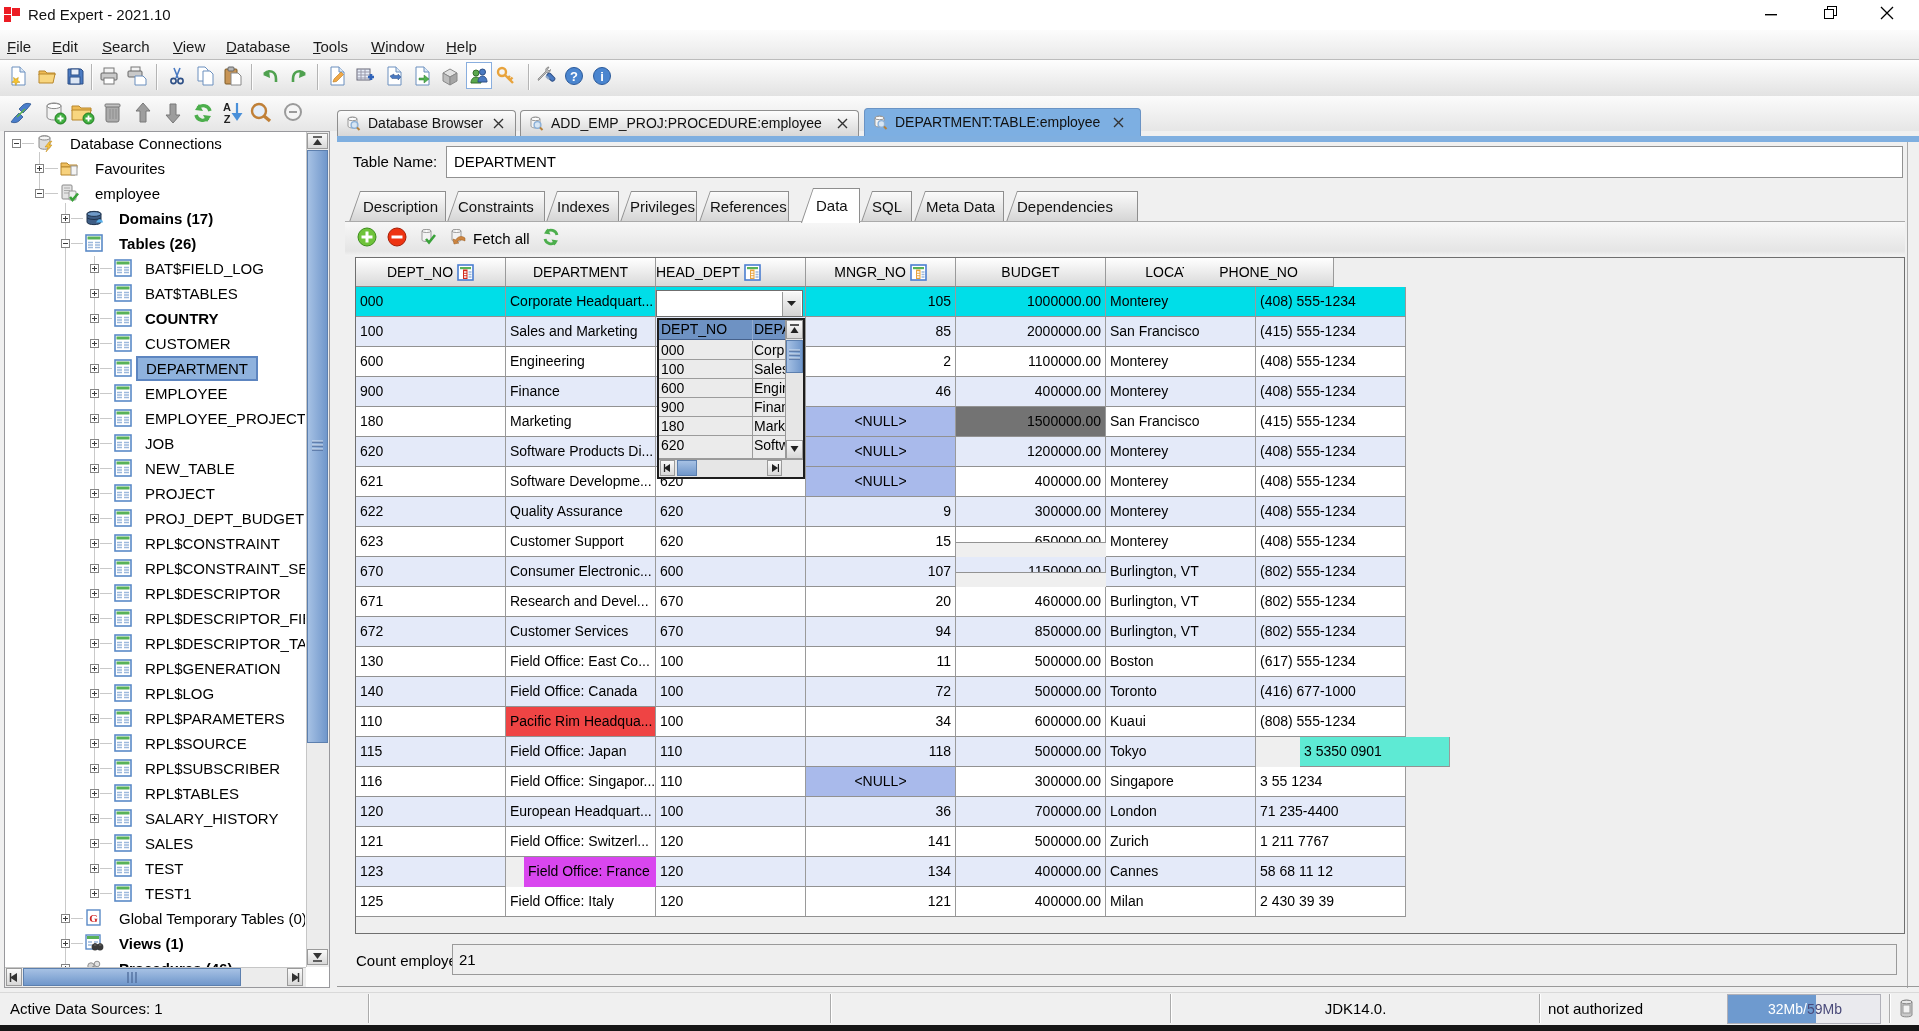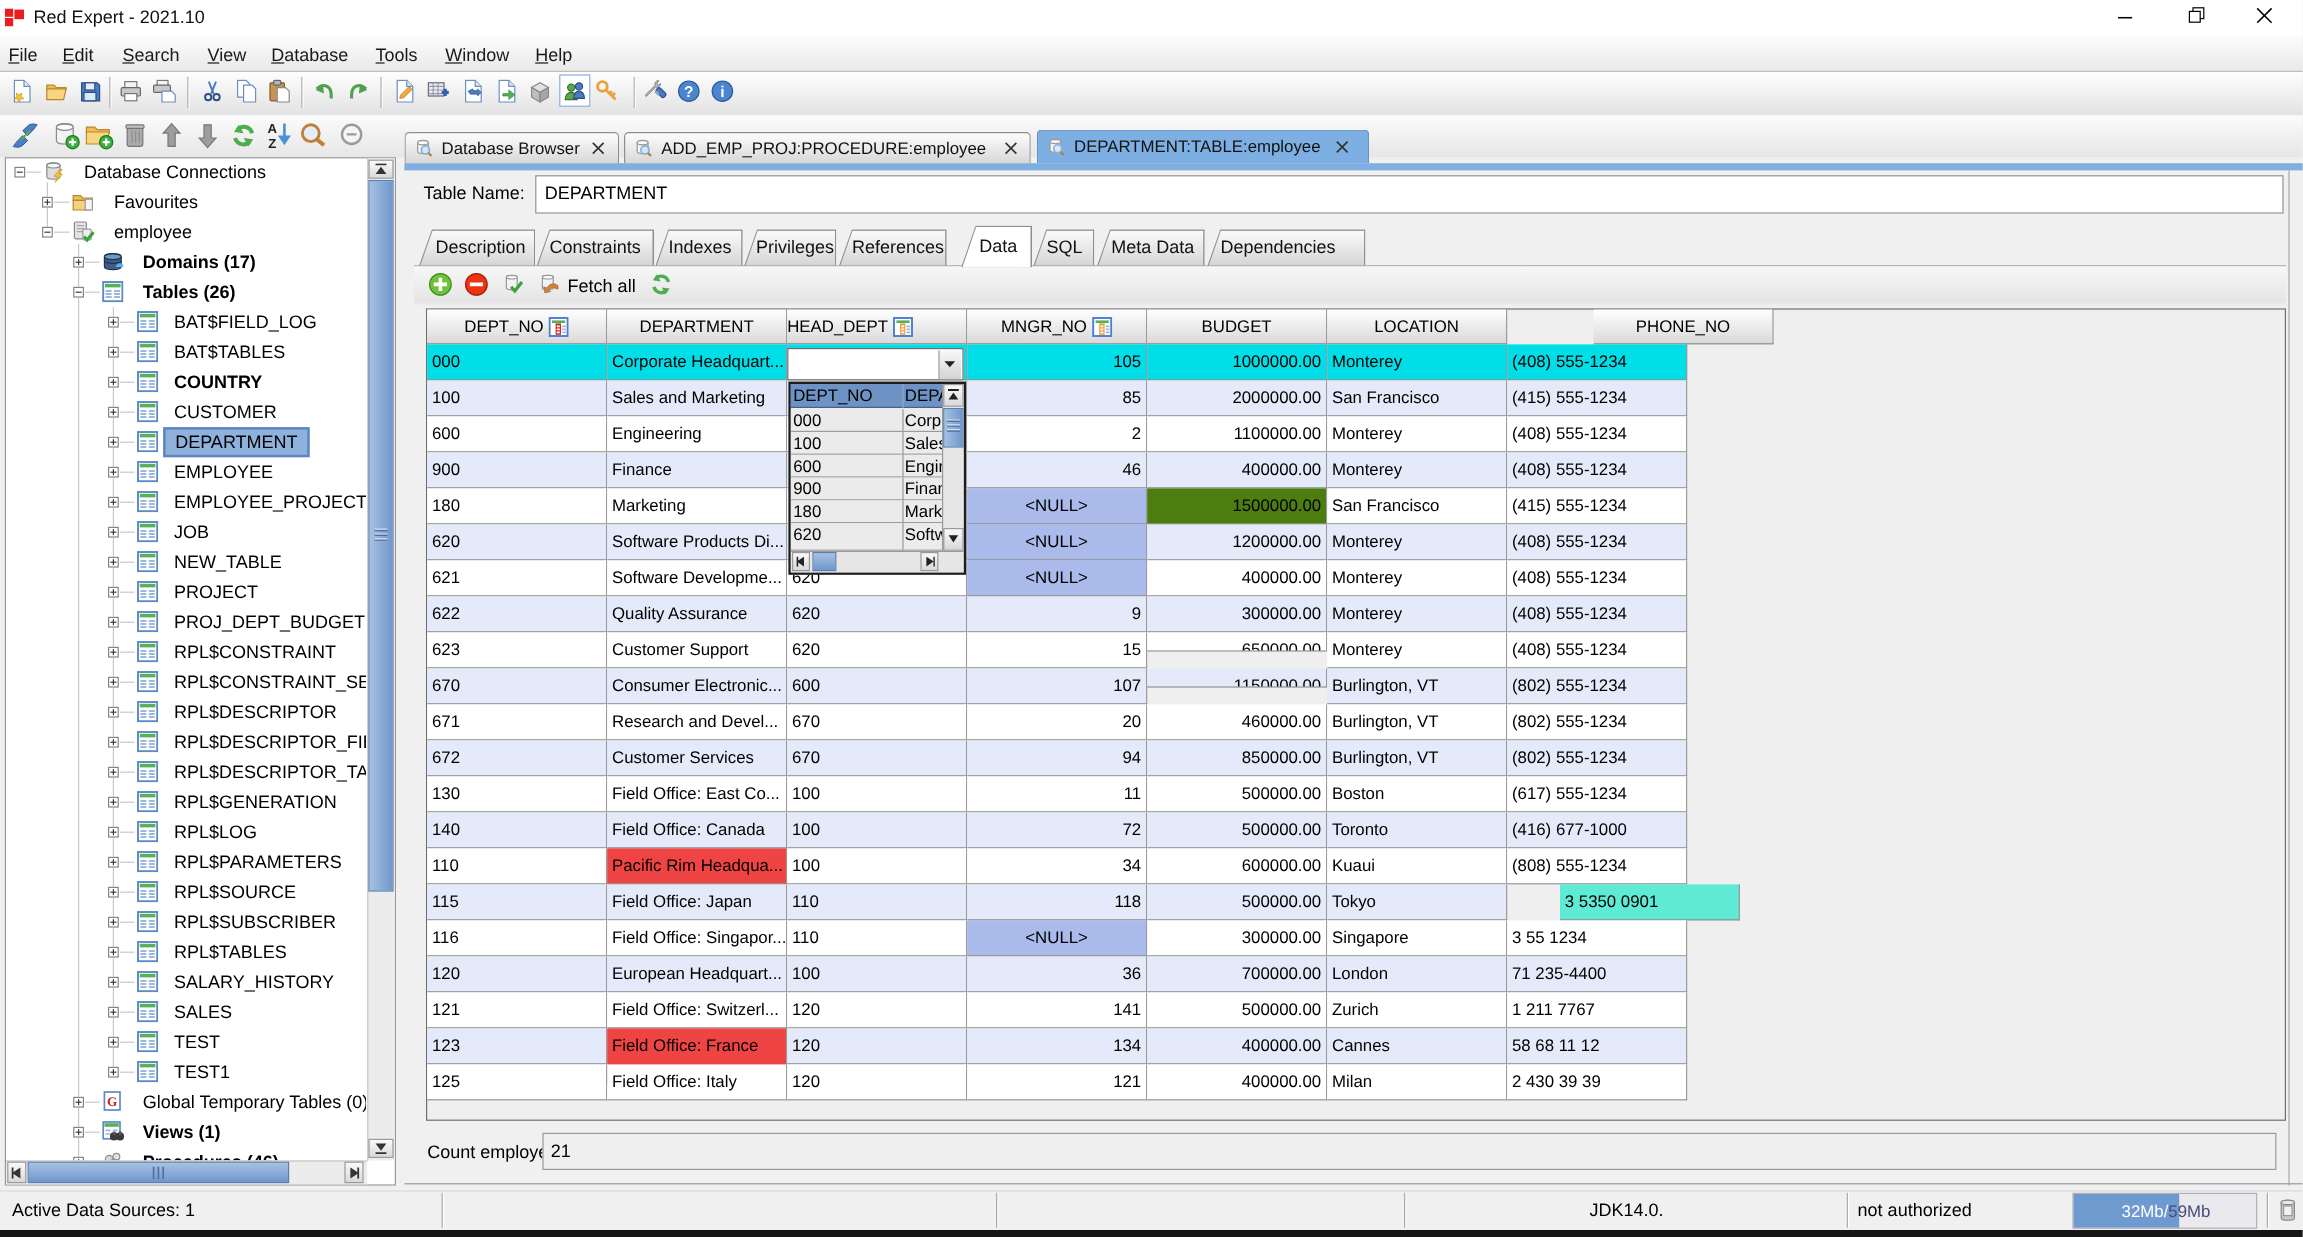--- a/index.html
+++ b/index.html
@@ -802,21 +802,21 @@
         <path d="M11.5 8h3M11.5 10.5h3M11.5 13h3" stroke="#9cb8dc" stroke-width="1.3"></path>
       </svg>
     </span>
   </div>
 <div class="hc a" style="left:956px;top:258px;width:150px;display:flex;align-items:center;justify-content:center">
     <span>BUDGET</span>
   </div>
 <div class="hc a" style="left:1106px;top:258px;width:150px;display:flex;align-items:center;justify-content:center">
     <span>LOCATION</span>
   </div>
-<div class="hc a" style="left:1328px;top:258px;width:150px;display:flex;align-items:flex-end;justify-content:center">
+<div class="hc a" style="left:1184px;top:258px;width:150px;display:flex;align-items:flex-end;justify-content:center">
     <span>PHONE_NO</span>
   </div>
 <div class="cell a" style="left:356px;top:287px;width:150px;height:30px;background:#00dee8">000</div>
 <div class="cell a" style="left:506px;top:287px;width:150px;height:30px;background:#00dee8">Corporate Headquart...</div>
 <div class="cell a" style="left:656px;top:287px;width:150px;height:30px;background:#00dee8"></div>
 <div class="cell num a" style="left:806px;top:287px;width:150px;height:30px;background:#00dee8">105</div>
 <div class="cell num a" style="left:956px;top:287px;width:150px;height:30px;background:#00dee8">1000000.00</div>
 <div class="cell a" style="left:1106px;top:287px;width:150px;height:30px;background:#00dee8">Monterey</div>
 <div class="cell a" style="left:1256px;top:287px;width:150px;height:30px;background:#00dee8">(408) 555-1234</div>
 <div class="cell a" style="left:356px;top:317px;width:150px;height:30px;background:#e4eaf9">100</div>
@@ -837,21 +837,21 @@
 <div class="cell a" style="left:506px;top:377px;width:150px;height:30px;background:#e4eaf9">Finance</div>
 <div class="cell a" style="left:656px;top:377px;width:150px;height:30px;background:#e4eaf9"></div>
 <div class="cell num a" style="left:806px;top:377px;width:150px;height:30px;background:#e4eaf9">46</div>
 <div class="cell num a" style="left:956px;top:377px;width:150px;height:30px;background:#e4eaf9">400000.00</div>
 <div class="cell a" style="left:1106px;top:377px;width:150px;height:30px;background:#e4eaf9">Monterey</div>
 <div class="cell a" style="left:1256px;top:377px;width:150px;height:30px;background:#e4eaf9">(408) 555-1234</div>
 <div class="cell a" style="left:356px;top:407px;width:150px;height:30px;background:#fff">180</div>
 <div class="cell a" style="left:506px;top:407px;width:150px;height:30px;background:#fff">Marketing</div>
 <div class="cell a" style="left:656px;top:407px;width:150px;height:30px;background:#fff"></div>
 <div class="cell nullc a" style="left:806px;top:407px;width:150px;height:30px;background:#a9baeb">&lt;NULL&gt;</div>
-<div class="cell num a" style="left:956px;top:407px;width:150px;height:30px;background:#4d7c0f">1500000.00</div>
+<div class="cell num a" style="left:956px;top:407px;width:150px;height:30px;background:#737373">1500000.00</div>
 <div class="cell a" style="left:1106px;top:407px;width:150px;height:30px;background:#fff">San Francisco</div>
 <div class="cell a" style="left:1256px;top:407px;width:150px;height:30px;background:#fff">(415) 555-1234</div>
 <div class="cell a" style="left:356px;top:437px;width:150px;height:30px;background:#e4eaf9">620</div>
 <div class="cell a" style="left:506px;top:437px;width:150px;height:30px;background:#e4eaf9">Software Products Di...</div>
 <div class="cell a" style="left:656px;top:437px;width:150px;height:30px;background:#e4eaf9"></div>
 <div class="cell nullc a" style="left:806px;top:437px;width:150px;height:30px;background:#a9baeb">&lt;NULL&gt;</div>
 <div class="cell num a" style="left:956px;top:437px;width:150px;height:30px;background:#e4eaf9">1200000.00</div>
 <div class="cell a" style="left:1106px;top:437px;width:150px;height:30px;background:#e4eaf9">Monterey</div>
 <div class="cell a" style="left:1256px;top:437px;width:150px;height:30px;background:#e4eaf9">(408) 555-1234</div>
 <div class="cell a" style="left:356px;top:467px;width:150px;height:30px;background:#fff">621</div>
@@ -939,21 +939,21 @@
 <div class="cell a" style="left:1106px;top:797px;width:150px;height:30px;background:#e4eaf9">London</div>
 <div class="cell a" style="left:1256px;top:797px;width:150px;height:30px;background:#e4eaf9">71 235-4400</div>
 <div class="cell a" style="left:356px;top:827px;width:150px;height:30px;background:#fff">121</div>
 <div class="cell a" style="left:506px;top:827px;width:150px;height:30px;background:#fff">Field Office: Switzerl...</div>
 <div class="cell a" style="left:656px;top:827px;width:150px;height:30px;background:#fff">120</div>
 <div class="cell num a" style="left:806px;top:827px;width:150px;height:30px;background:#fff">141</div>
 <div class="cell num a" style="left:956px;top:827px;width:150px;height:30px;background:#fff">500000.00</div>
 <div class="cell a" style="left:1106px;top:827px;width:150px;height:30px;background:#fff">Zurich</div>
 <div class="cell a" style="left:1256px;top:827px;width:150px;height:30px;background:#fff">1 211 7767</div>
 <div class="cell a" style="left:356px;top:857px;width:150px;height:30px;background:#e4eaf9">123</div>
-<div class="cell a" style="left:506px;top:857px;width:150px;height:46px;background:#ef4444">Field Office: France</div>
+<div class="cell a" style="left:524px;top:857px;width:150px;height:46px;background:#d946ef">Field Office: France</div>
 <div class="cell a" style="left:656px;top:857px;width:150px;height:30px;background:#e4eaf9">120</div>
 <div class="cell num a" style="left:806px;top:857px;width:150px;height:30px;background:#e4eaf9">134</div>
 <div class="cell num a" style="left:956px;top:857px;width:150px;height:30px;background:#e4eaf9">400000.00</div>
 <div class="cell a" style="left:1106px;top:857px;width:150px;height:30px;background:#e4eaf9">Cannes</div>
 <div class="cell a" style="left:1256px;top:857px;width:150px;height:30px;background:#e4eaf9">58 68 11 12</div>
 <div class="cell a" style="left:356px;top:887px;width:150px;height:30px;background:#fff">125</div>
 <div class="cell a" style="left:506px;top:887px;width:150px;height:30px;background:#fff">Field Office: Italy</div>
 <div class="cell a" style="left:656px;top:887px;width:150px;height:30px;background:#fff">120</div>
 <div class="cell num a" style="left:806px;top:887px;width:150px;height:30px;background:#fff">121</div>
 <div class="cell num a" style="left:956px;top:887px;width:150px;height:30px;background:#fff">400000.00</div>

